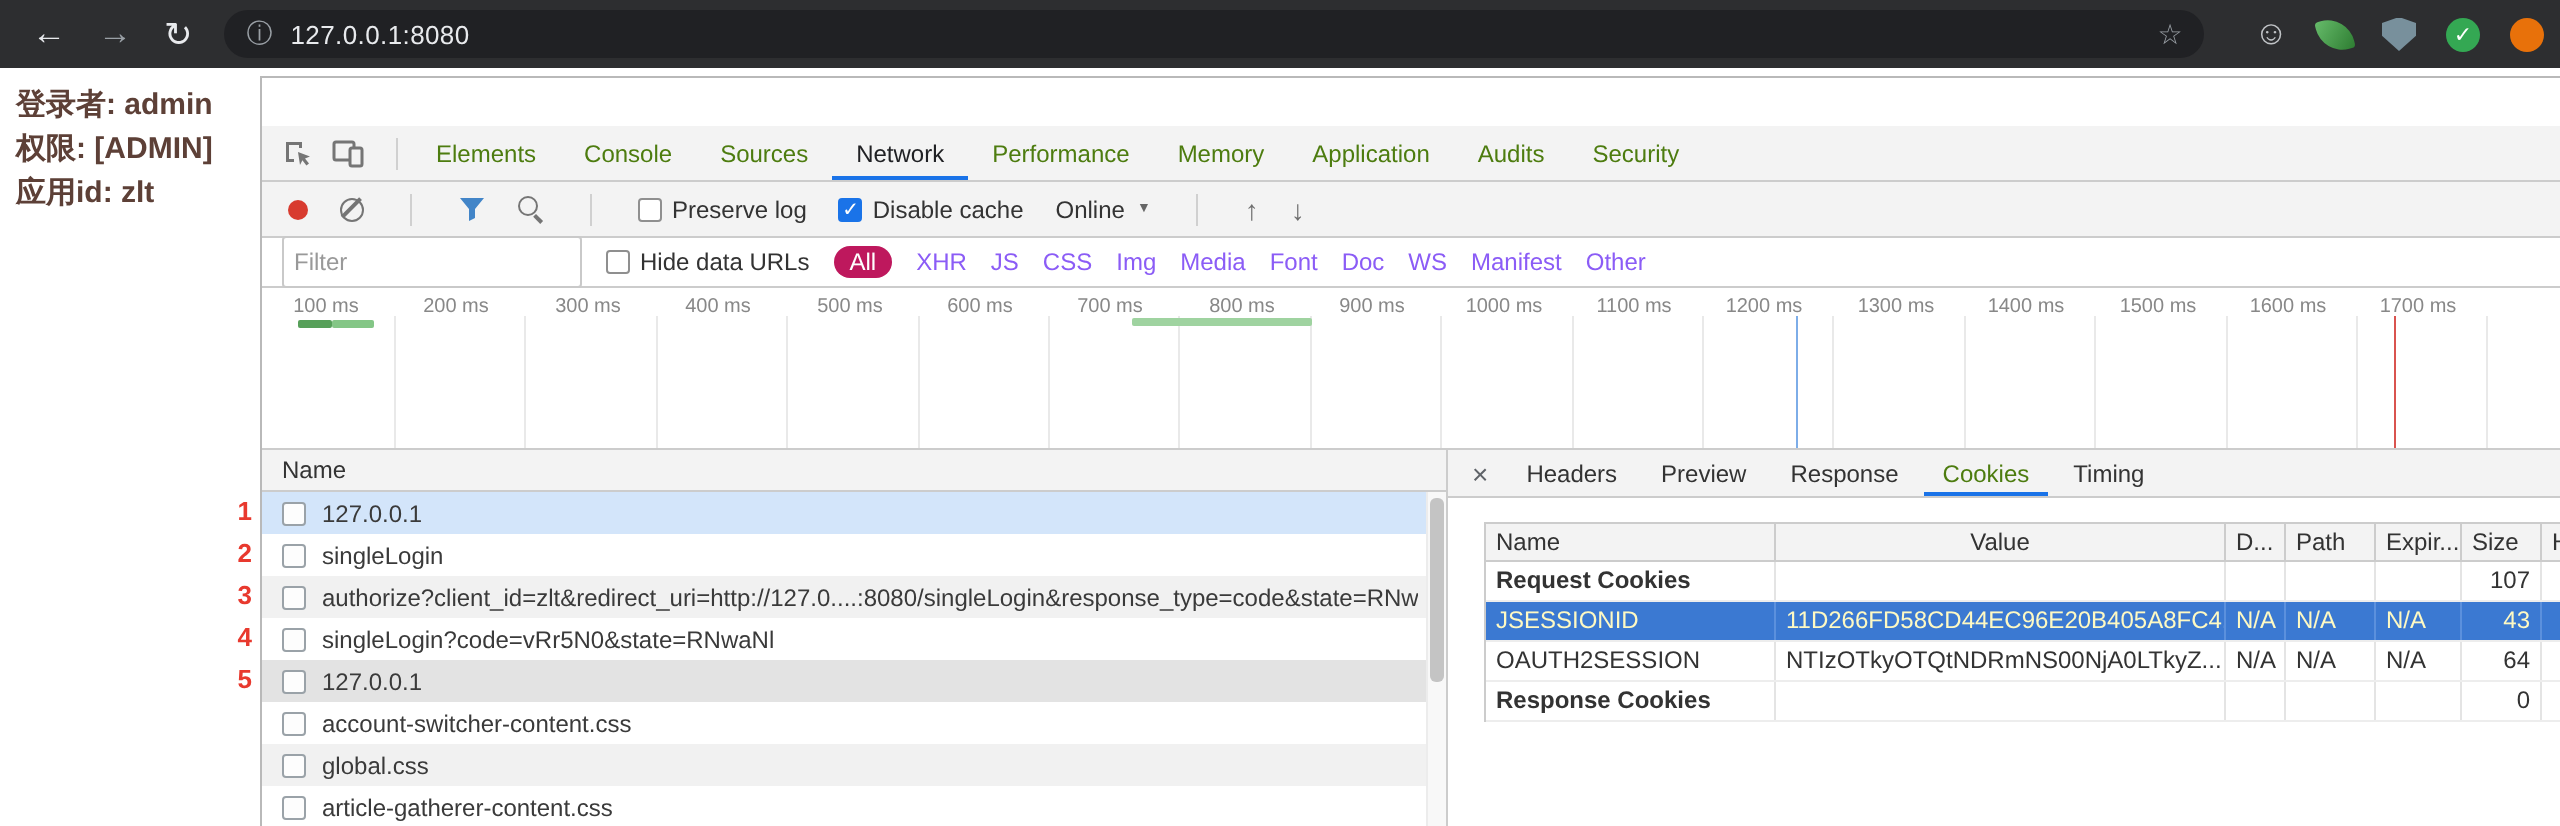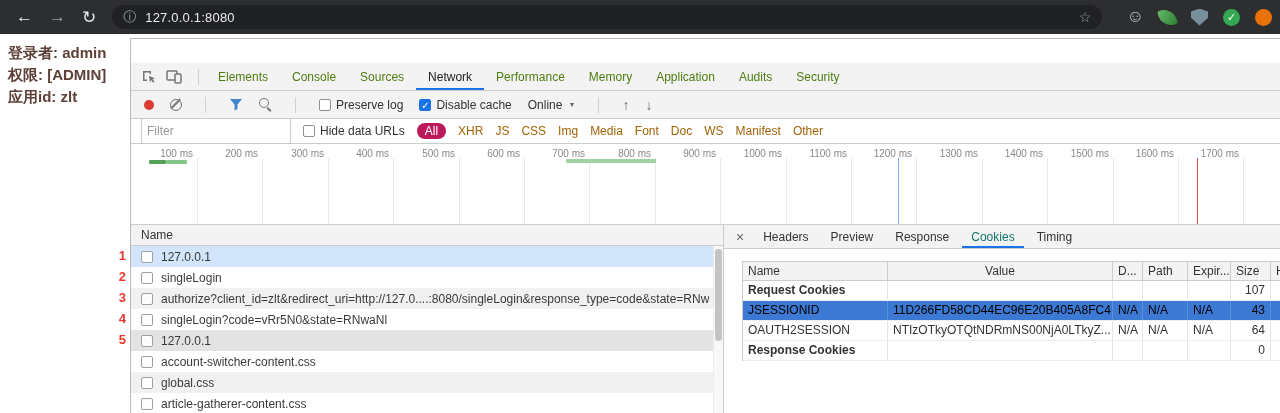--- a/index.html
+++ b/index.html
@@ -75,26 +75,26 @@
   .caret { font-size: 7px; color: #666; }
   .arr { font-size: 14px; color: #6e6e6e; }
 
   .dt-filterbar { position: absolute; left: 0; top: 80px; width: 100%; height: 25px;
                   background: #fff; border-bottom: 1px solid #ccc;
                   display: flex; align-items: center; padding-left: 10px; gap: 12px; }
   .filter-input { width: 150px; height: 18px; border: 1px solid #c9c9c9; border-radius: 2px;
                   font-size: 12px; padding: 12px 5px; color: #333; outline: none;
                   font-family: "Liberation Sans", sans-serif; }
   .filter-input::placeholder { color: #999; }
-  .pill { font-size: 12px; color: #a16207; white-space: nowrap; }
+  .pill { font-size: 12px; color: #8b5cf6; white-space: nowrap; }
   .pill.active { background: #be185d; color: #fff; border-radius: 9px; padding: 1px 8px; }
 
   .dt-timeline { position: absolute; left: 0; top: 105px; width: 100%; height: 81px;
                  background: #fff; border-bottom: 1px solid #ccc; overflow: hidden; }
-  .tl-label { position: absolute; top: 4px; width: 60px; text-align: right;
+  .tl-label { position: absolute; top: 4px; width: 60px; text-align: center;
               font-size: 10px; color: #888; }
   .tl-grid { position: absolute; top: 14px; bottom: 0; width: 1px; background: #e9e9e9; }
   .wf-bar { position: absolute; height: 4px; border-radius: 1px; }
   .ev-line { position: absolute; top: 14px; bottom: 0; width: 1px; }
 
   .dt-main { position: absolute; left: 0; top: 186px; width: 100%; height: 189px; }
   .net-pane { position: absolute; left: 0; top: 0; width: 592px; height: 189px; background: #fff; }
   .net-header { height: 21px; background: #f3f3f3; border-bottom: 1px solid #ccc;
                 display: flex; align-items: center; padding-left: 10px;
                 font-size: 12px; color: #333; }
@@ -114,35 +114,35 @@
   .list-scrollbar .thumb { position: absolute; left: 1px; top: 3px; width: 7px; height: 92px;
                            background: #c4c4c4; border-radius: 3px; }
 
   .details-pane { position: absolute; left: 592px; top: 0; right: 0; height: 189px;
                   background: #fff; border-left: 1px solid #ccc; }
   .details-tabs { height: 24px; background: #f3f3f3; border-bottom: 1px solid #ccc;
                   display: flex; align-items: stretch; padding-left: 12px; gap: 4px; }
   .d-close { display: flex; align-items: center; font-size: 14px; color: #5f6368;
              margin-right: 6px; }
   .d-tab { display: flex; align-items: center; padding: 0 9px; font-size: 12px; color: #333; }
-  .d-tab.active { box-shadow: inset 0 -2px 0 #1a73e8; color: #0f766e; }
+  .d-tab.active { box-shadow: inset 0 -2px 0 #1a73e8; color: #4d7c0f; }
 
   .ck-table { position: absolute; left: 18px; right: 0; top: 36px; border-left: 1px solid #ccc; }
   .ck-row { display: flex; height: 20px; line-height: 19px; font-size: 12px; color: #333;
             border-bottom: 1px solid #ededed; background: #fff; }
   .ck-row.ck-head { background: #f3f3f3; border-top: 1px solid #ccc;
                     border-bottom: 1px solid #ccc; }
   .ck-cell { padding: 0 5px; overflow: hidden; white-space: nowrap;
              border-right: 1px solid #e4e4e4; flex: 0 0 auto; }
   .ck-head .ck-cell { border-right: 1px solid #ccc; }
   .c-name { width: 145px; } .c-value { width: 225px; text-align: center; } .c-dom { width: 30px; }
   .c-path { width: 45px; } .c-exp { width: 43px; } .c-size { width: 40px; text-align: right; }
   .c-http { flex: 1 1 auto; border-right: none; }
   .ck-row.group .c-name { font-weight: bold; }
-  .ck-row.selected { background: #3b79d2; color: #000000; }
+  .ck-row.selected { background: #3b79d2; color: #fef9c3; }
   .ck-row.selected .ck-cell { border-right-color: #5b90dd; }
 
   .watermark { position: absolute; left: 948px; top: 344px; font-size: 31px;
                color: rgba(195,195,195,0.62); letter-spacing: 1px; z-index: 50;
                white-space: nowrap; }
 </style>
 </head>
 <body>
 
 <div class="screen">

